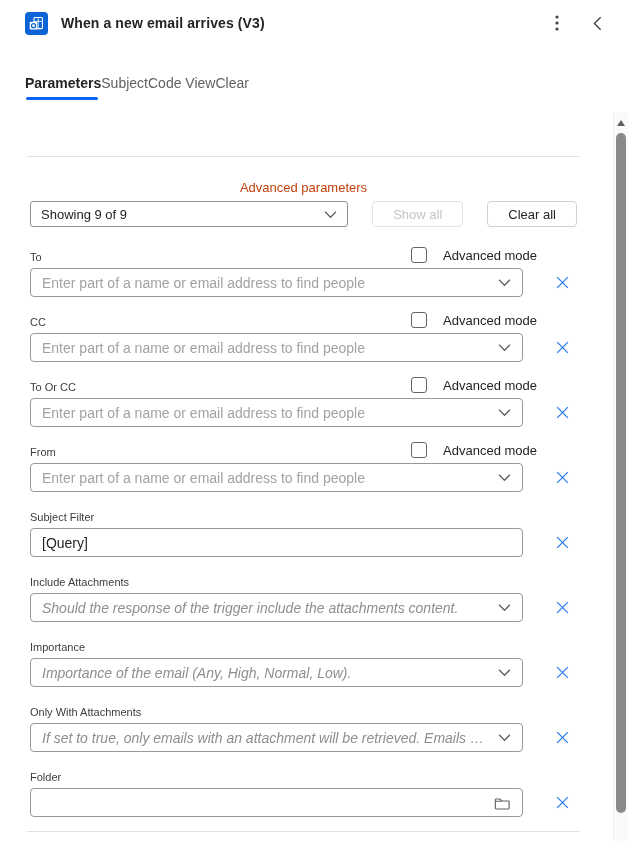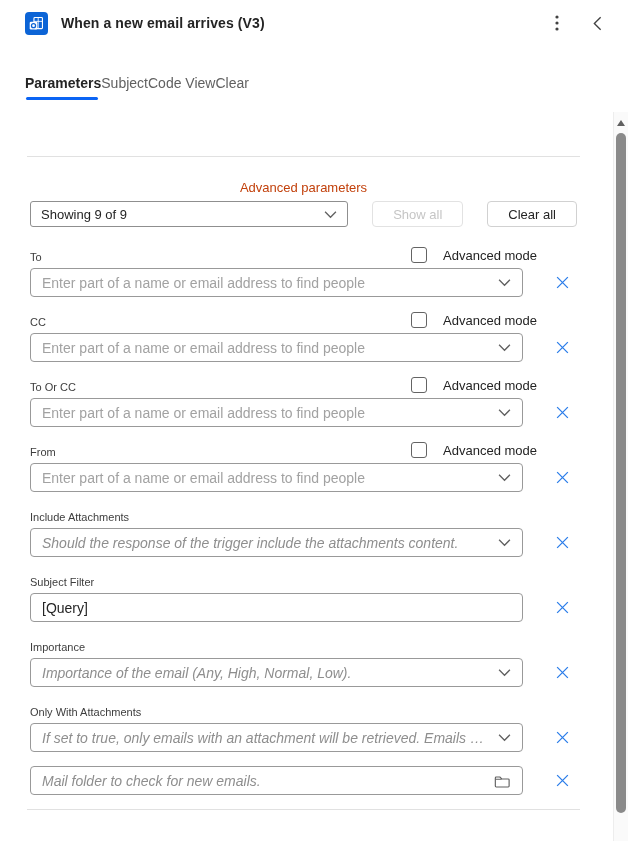--- a/index.html
+++ b/index.html
@@ -254,20 +254,36 @@
         <button class="xbtn" aria-label="Clear">
           <svg width="15" height="15" viewBox="0 0 14 14">
               <path d="M2 2 L12 12 M12 2 L2 12" stroke="currentColor" stroke-width="1.2" fill="none"></path>
             </svg>
         </button>
       </div>
     </div>
 
     <div class="frow">
       <div class="lrow">
+        <span class="flabel">Subject Filter</span>
+      </div>
+      <div class="irow">
+        <div class="fieldbox">
+          <span class="val">[Query]</span>
+        </div>
+        <button class="xbtn" aria-label="Clear">
+          <svg width="15" height="15" viewBox="0 0 14 14">
+              <path d="M2 2 L12 12 M12 2 L2 12" stroke="currentColor" stroke-width="1.2" fill="none"></path>
+            </svg>
+        </button>
+      </div>
+    </div>
+
+    <div class="frow">
+      <div class="lrow">
         <span class="flabel">Include Attachments</span>
       </div>
       <div class="irow">
         <div class="fieldbox">
           <span class="ph italic">Should the response of the trigger include the attachments content.</span>
           <span class="boxicon">
             <svg width="13" height="9" viewBox="0 0 12 8">
                 <path d="M1 1.5 L6 6.5 L11 1.5" fill="none" stroke="currentColor" stroke-width="1.2"></path>
               </svg>
           </span>
@@ -275,36 +291,20 @@
         <button class="xbtn" aria-label="Clear">
           <svg width="15" height="15" viewBox="0 0 14 14">
               <path d="M2 2 L12 12 M12 2 L2 12" stroke="currentColor" stroke-width="1.2" fill="none"></path>
             </svg>
         </button>
       </div>
     </div>
 
     <div class="frow">
       <div class="lrow">
-        <span class="flabel">Subject Filter</span>
-      </div>
-      <div class="irow">
-        <div class="fieldbox">
-          <span class="val">[Query]</span>
-        </div>
-        <button class="xbtn" aria-label="Clear">
-          <svg width="15" height="15" viewBox="0 0 14 14">
-              <path d="M2 2 L12 12 M12 2 L2 12" stroke="currentColor" stroke-width="1.2" fill="none"></path>
-            </svg>
-        </button>
-      </div>
-    </div>
-
-    <div class="frow">
-      <div class="lrow">
         <span class="flabel">Importance</span>
       </div>
       <div class="irow">
         <div class="fieldbox">
           <span class="ph italic">Importance of the email (Any, High, Normal, Low).</span>
           <span class="boxicon">
             <svg width="13" height="9" viewBox="0 0 12 8">
                 <path d="M1 1.5 L6 6.5 L11 1.5" fill="none" stroke="currentColor" stroke-width="1.2"></path>
               </svg>
           </span>
@@ -332,23 +332,25 @@
         </div>
         <button class="xbtn" aria-label="Clear">
           <svg width="15" height="15" viewBox="0 0 14 14">
               <path d="M2 2 L12 12 M12 2 L2 12" stroke="currentColor" stroke-width="1.2" fill="none"></path>
             </svg>
         </button>
       </div>
     </div>
 
     <div class="frow">
-      <div class="irow">
-        <div class="fieldbox">
-          <span class="ph italic">Mail folder to check for new emails.</span>
+      <div class="lrow">
+        <span class="flabel">Folder</span>
+      </div>
+      <div class="irow">
+        <div class="fieldbox">
           <span class="boxicon">
             <svg width="18" height="16" viewBox="0 0 20 18">
               <path d="M2.5 5.5 a1 1 0 0 1 1 -1 h4.2 l2 2.2 h7.3 a1 1 0 0 1 1 1 v7 a1 1 0 0 1 -1 1 h-13.5 a1 1 0 0 1 -1 -1 z" fill="none" stroke="currentColor" stroke-width="1.3"></path>
               <line x1="2.7" y1="7" x2="9.5" y2="7" stroke="currentColor" stroke-width="1.3"></line>
             </svg>
           </span>
         </div>
         <button class="xbtn" aria-label="Clear">
           <svg width="15" height="15" viewBox="0 0 14 14">
               <path d="M2 2 L12 12 M12 2 L2 12" stroke="currentColor" stroke-width="1.2" fill="none"></path>

